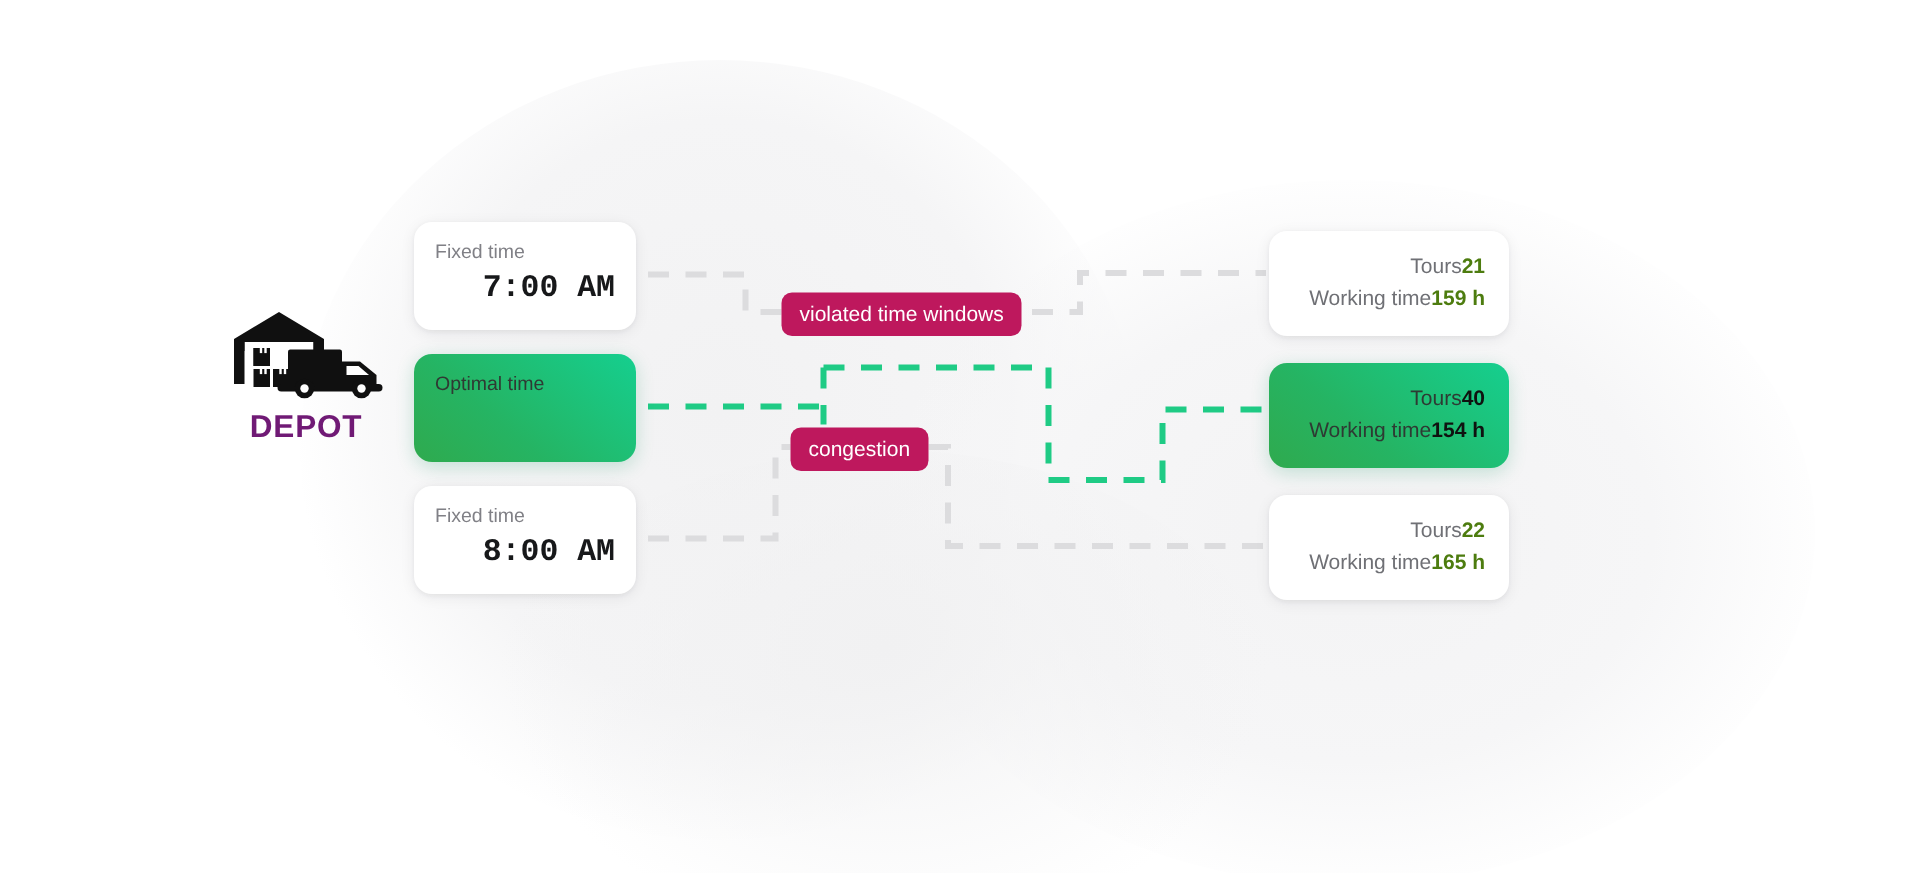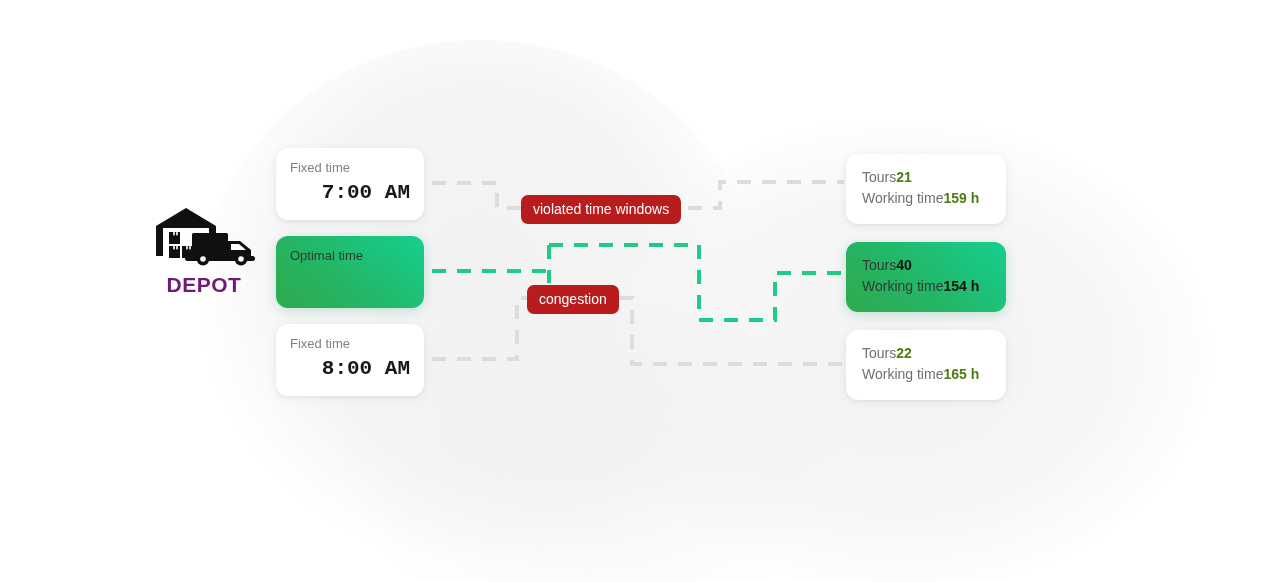--- a/index.html
+++ b/index.html
@@ -136,40 +136,40 @@
     height: 70px;
     padding: 13px 16px 13px 16px;
   }
   .result-card-1 { top: 154px; }
   .result-card-2 { top: 242px; }
   .result-card-3 { top: 330px; }
 
   .result-row {
     display: flex;
     align-items: baseline;
-    justify-content: flex-start;
+    justify-content: flex-end;
     line-height: 21px;
   }
   .result-key {
     font-size: 14px;
     color: #6f7075;
   }
   .result-val {
     font-size: 14px;
     font-weight: bold;
     color: #4d7c0f;
   }
   .card-green .result-key { color: #2e3a33; }
   .card-green .result-val { color: #0f1210; }
 
   
   .badge {
     position: absolute;
     box-sizing: border-box;
-    background: #b91c1c;
+    background: #be185d;
     color: #ffffff;
     border-radius: 7px;
     font-size: 14px;
     line-height: 16px;
     padding: 6px 12px 7px 12px;
     white-space: nowrap;
   }
   .badge-violated {
     left: 521px;
     top: 195px;

